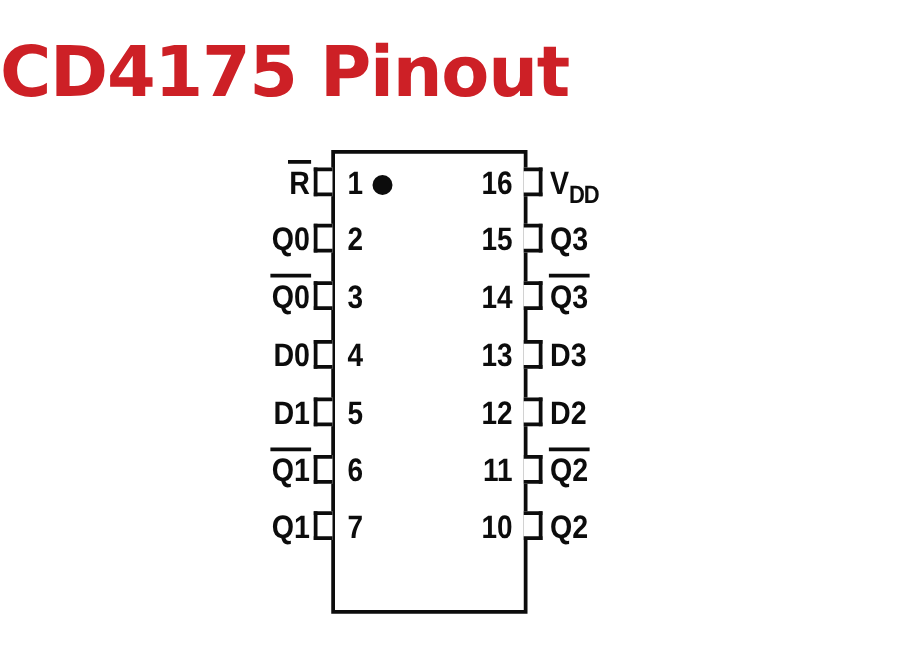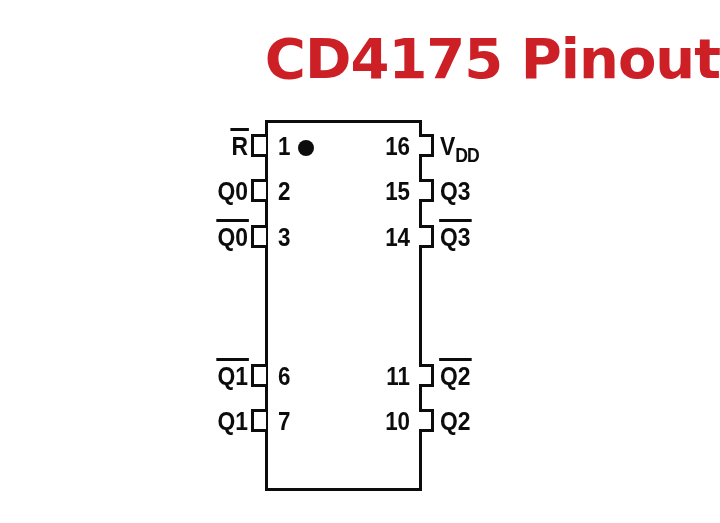--- a/index.html
+++ b/index.html
@@ -1,21 +1,21 @@
 <!DOCTYPE html>
 <html><head>
 <meta charset="utf-8">
 <style>
   html, body { margin:0; padding:0; background:#ffffff; }
   .canvas {
     position:relative; width:720px; height:523px; background:#ffffff;
     overflow:hidden; font-family:"Liberation Sans", sans-serif;
   }
   .title {
-    position:absolute; top:26px; left:0; width:720px; text-align:right;
+    position:absolute; top:26px; left:0; width:720px; text-align:left;
     font-family:"DejaVu Sans", sans-serif; font-weight:bold; font-size:56px;
     letter-spacing:-1px; color:#cd2026; white-space:nowrap;
   }
   .ic-body {
     position:absolute; left:265px; top:120px; width:157px; height:371px;
     border:3px solid #0c0c0c; background:#ffffff; box-sizing:border-box;
   }
   .pin1-dot {
     position:absolute; left:298px; top:140px; width:16px; height:16px;
     border-radius:50%; background:#0c0c0c;
@@ -75,21 +75,37 @@
 
   <div class="row" style="top:214px">
     <div class="lbl left"><span class="t ov">Q0</span></div>
     <div class="stub lstub"></div>
     <div class="num lnum">3</div>
     <div class="num rnum">14</div>
     <div class="stub rstub"></div>
     <div class="lbl right"><span class="t ov">Q3</span></div>
   </div>
 
+  <div class="row" style="top:261px">
+    <div class="lbl left"><span class="t">D0</span></div>
+    <div class="stub lstub"></div>
+    <div class="num lnum">4</div>
+    <div class="num rnum">13</div>
+    <div class="stub rstub"></div>
+    <div class="lbl right"><span class="t">D3</span></div>
+  </div>
 
+  <div class="row" style="top:307px">
+    <div class="lbl left"><span class="t">D1</span></div>
+    <div class="stub lstub"></div>
+    <div class="num lnum">5</div>
+    <div class="num rnum">12</div>
+    <div class="stub rstub"></div>
+    <div class="lbl right"><span class="t">D2</span></div>
+  </div>
 
   <div class="row" style="top:353px">
     <div class="lbl left"><span class="t ov">Q1</span></div>
     <div class="stub lstub"></div>
     <div class="num lnum">6</div>
     <div class="num rnum">11</div>
     <div class="stub rstub"></div>
     <div class="lbl right"><span class="t ov">Q2</span></div>
   </div>
 

